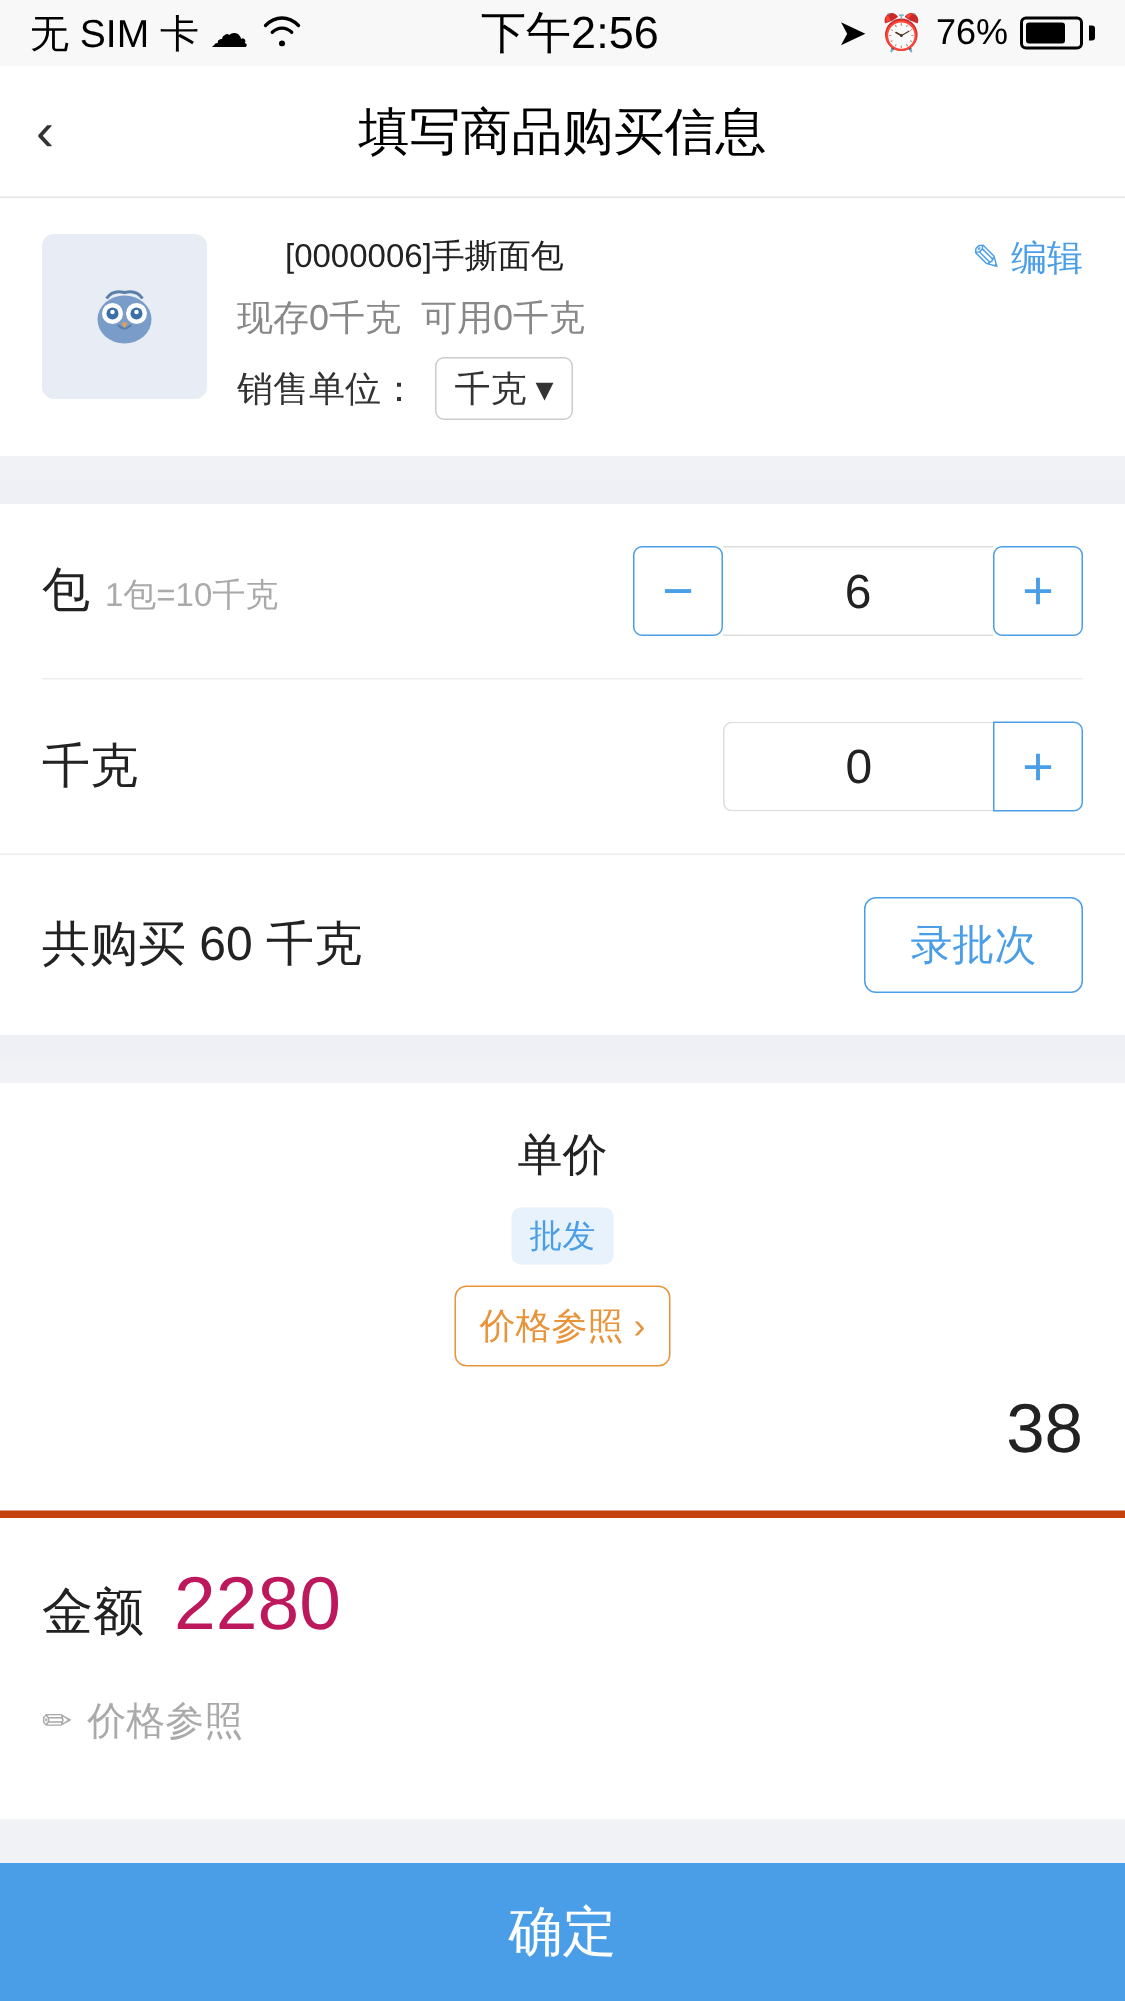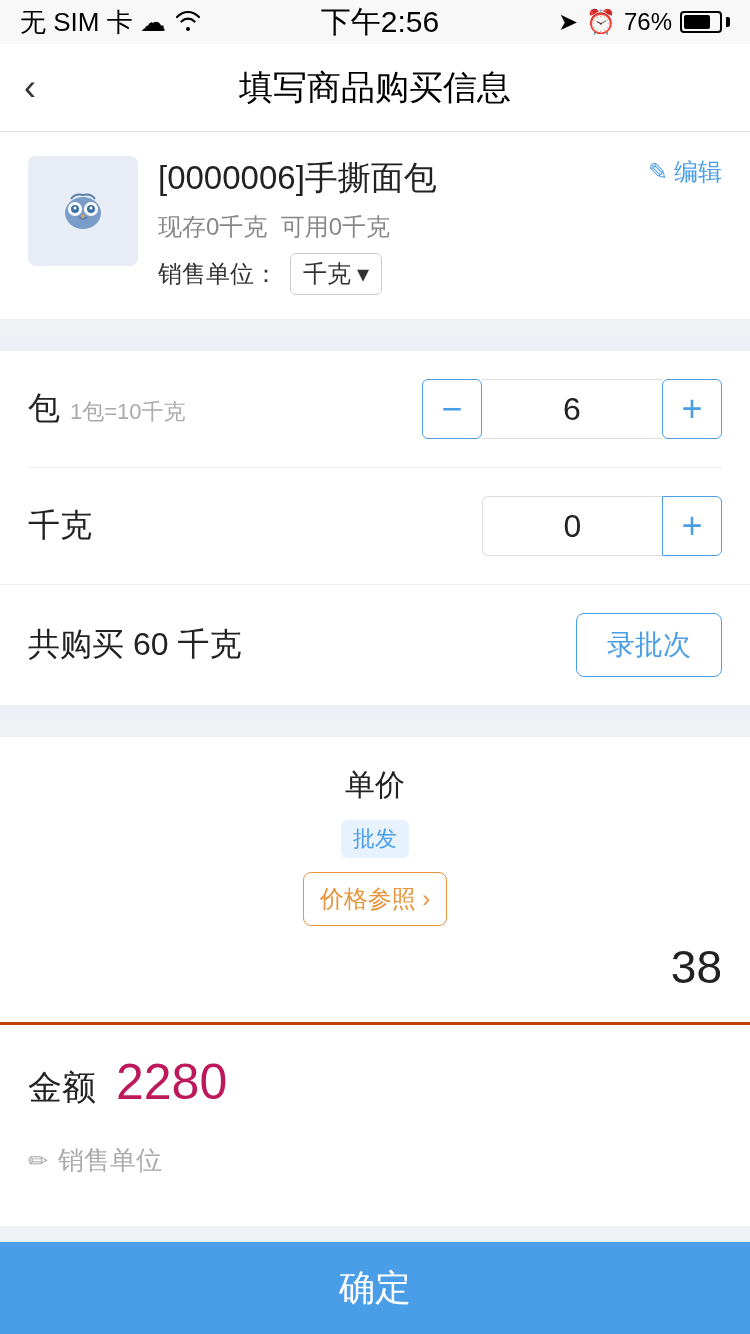--- a/index.html
+++ b/index.html
@@ -113,24 +113,25 @@
       flex-shrink: 0;
     }
     .product-thumbnail svg {
       width: 60px;
       height: 60px;
     }
     .product-info {
       flex: 1;
     }
     .product-name {
-      font-size: 33px;
+      font-size: 22px;
       font-weight: 500;
       color: #222;
       margin-bottom: 10px;
+      margin-left: 32px;
     }
     .product-stock {
       font-size: 24px;
       color: #888;
       margin-bottom: 10px;
     }
     .product-unit-row {
       display: flex;
       align-items: center;
       gap: 12px;
@@ -441,28 +442,28 @@
 
 <div class="section-divider"></div>
 
 <div class="price-section">
   <span class="price-label">单价</span>
   <span class="price-tag">批发</span>
   <button class="price-ref-btn">价格参照 ›</button>
   <span class="price-value">38</span>
 </div>
 
-<div class="amount-row" style="border-top:3px solid #c2410c;text-align:center;">
+<div class="amount-row" style="border-top:5px solid #c2410c;text-align:center;">
   <div style="display:flex; align-items:baseline; gap:20px;">
     <span class="amount-label">金额</span>
     <span class="amount-value">2280</span>
   </div>
   <div class="remark-row">
     <span class="remark-icon">✏</span>
-    <span class="remark-text">销售单位</span>
+    <span class="remark-text">价格参照</span>
   </div>
 </div>
 
 <div class="content-spacer"></div>
 
 <div class="confirm-bar">
   <span class="confirm-text">确定</span>
 </div>
 
 </body></html>

